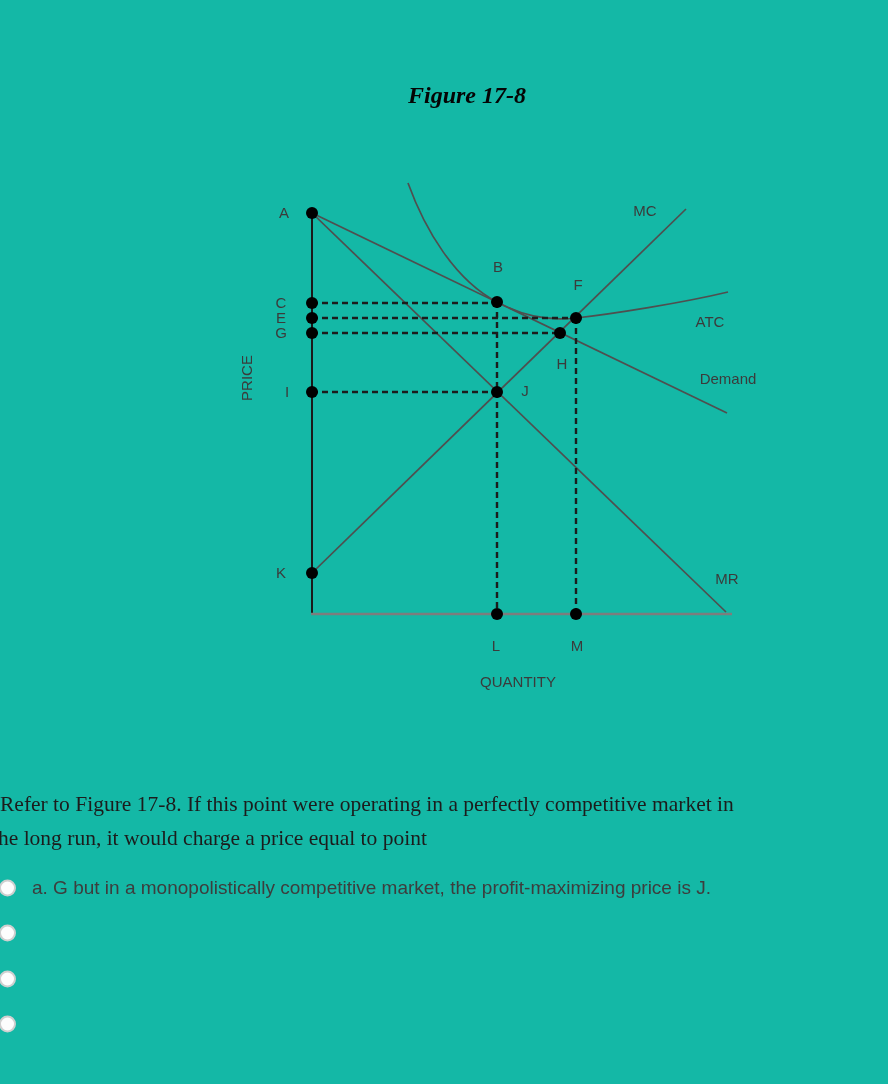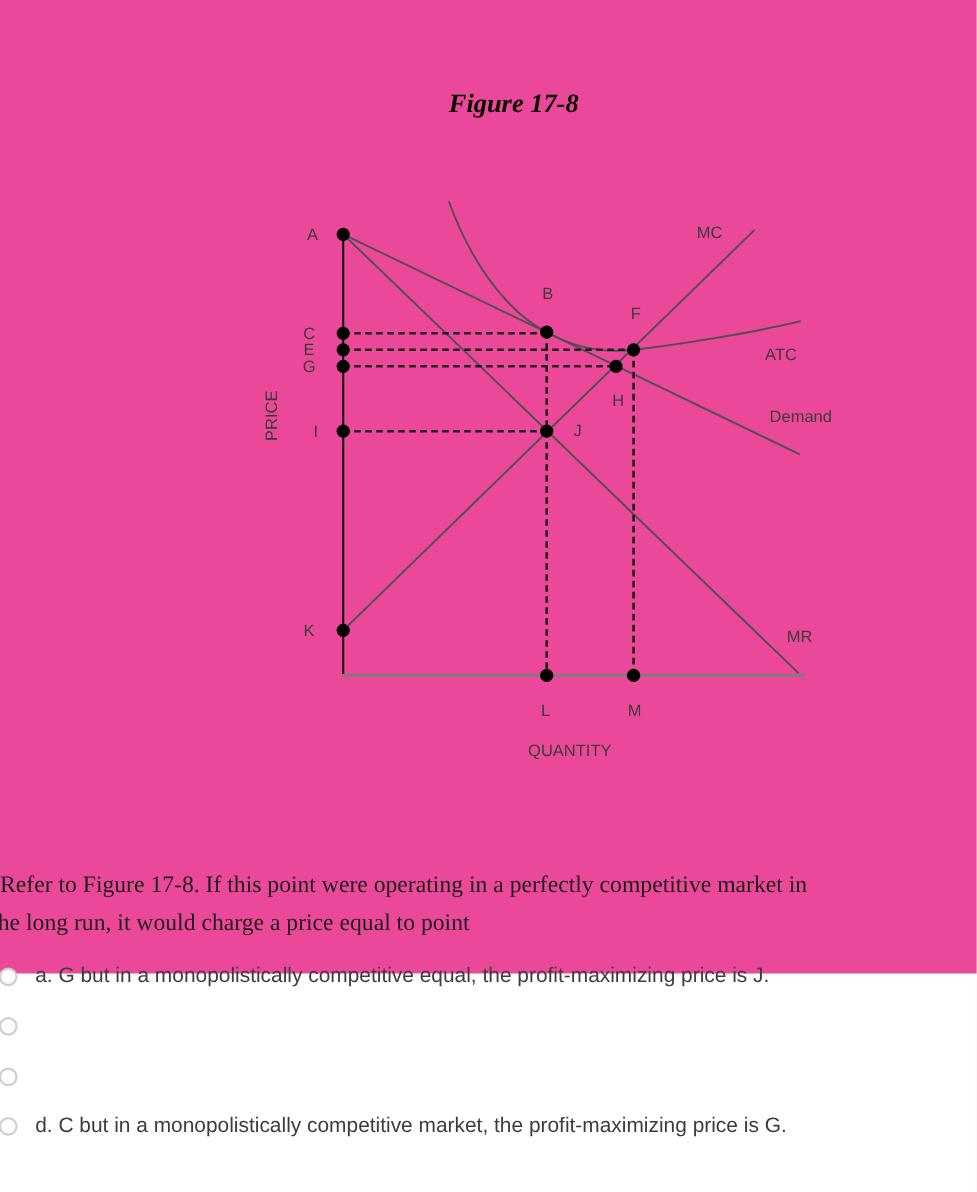--- a/index.html
+++ b/index.html
@@ -8,22 +8,22 @@
     width: 888px;
     height: 1084px;
     background: #ffffff;
     overflow: hidden;
     position: relative;
     font-family: "Liberation Sans", sans-serif;
   }
   .page {
     position: relative;
     width: 888px;
-    height: 885px;
-    background: #ec4899;
+    height: 1084px;
+    background: #14b8a6;
   }
   .figure-title {
     position: absolute;
     top: 82px;
     left: 467px;
     transform: translateX(-50%);
     font-family: "Liberation Serif", serif;
     font-weight: bold;
     font-style: italic;
     font-size: 24px;
@@ -145,26 +145,25 @@
     <text x="518" y="687" text-anchor="middle">QUANTITY</text>
   </svg>
 
   <div class="question">
     <div class="qline"><b>Refer to Figure 17-8.</b><span> If this point were operating in a perfectly competitive market in</span></div>
     <div class="qline qline2">the long run, it would charge a price equal to point</div>
   </div>
 
   <div class="option-row" style="top:876px;">
     <span class="radio"></span>
-    <span class="option-label">a. G but in a monopolistically competitive equal, the profit-maximizing price is J.</span>
+    <span class="option-label">a. G but in a monopolistically competitive market, the profit-maximizing price is J.</span>
   </div>
   <div class="option-row" style="top:921px;">
     <span class="radio"></span>
   </div>
   <div class="option-row" style="top:967px;">
     <span class="radio"></span>
   </div>
   <div class="option-row" style="top:1012px;">
     <span class="radio"></span>
-    <span class="option-label">d. C but in a monopolistically competitive market, the profit-maximizing price is G.</span>
   </div>
 
 </div>
 
 </body></html>

